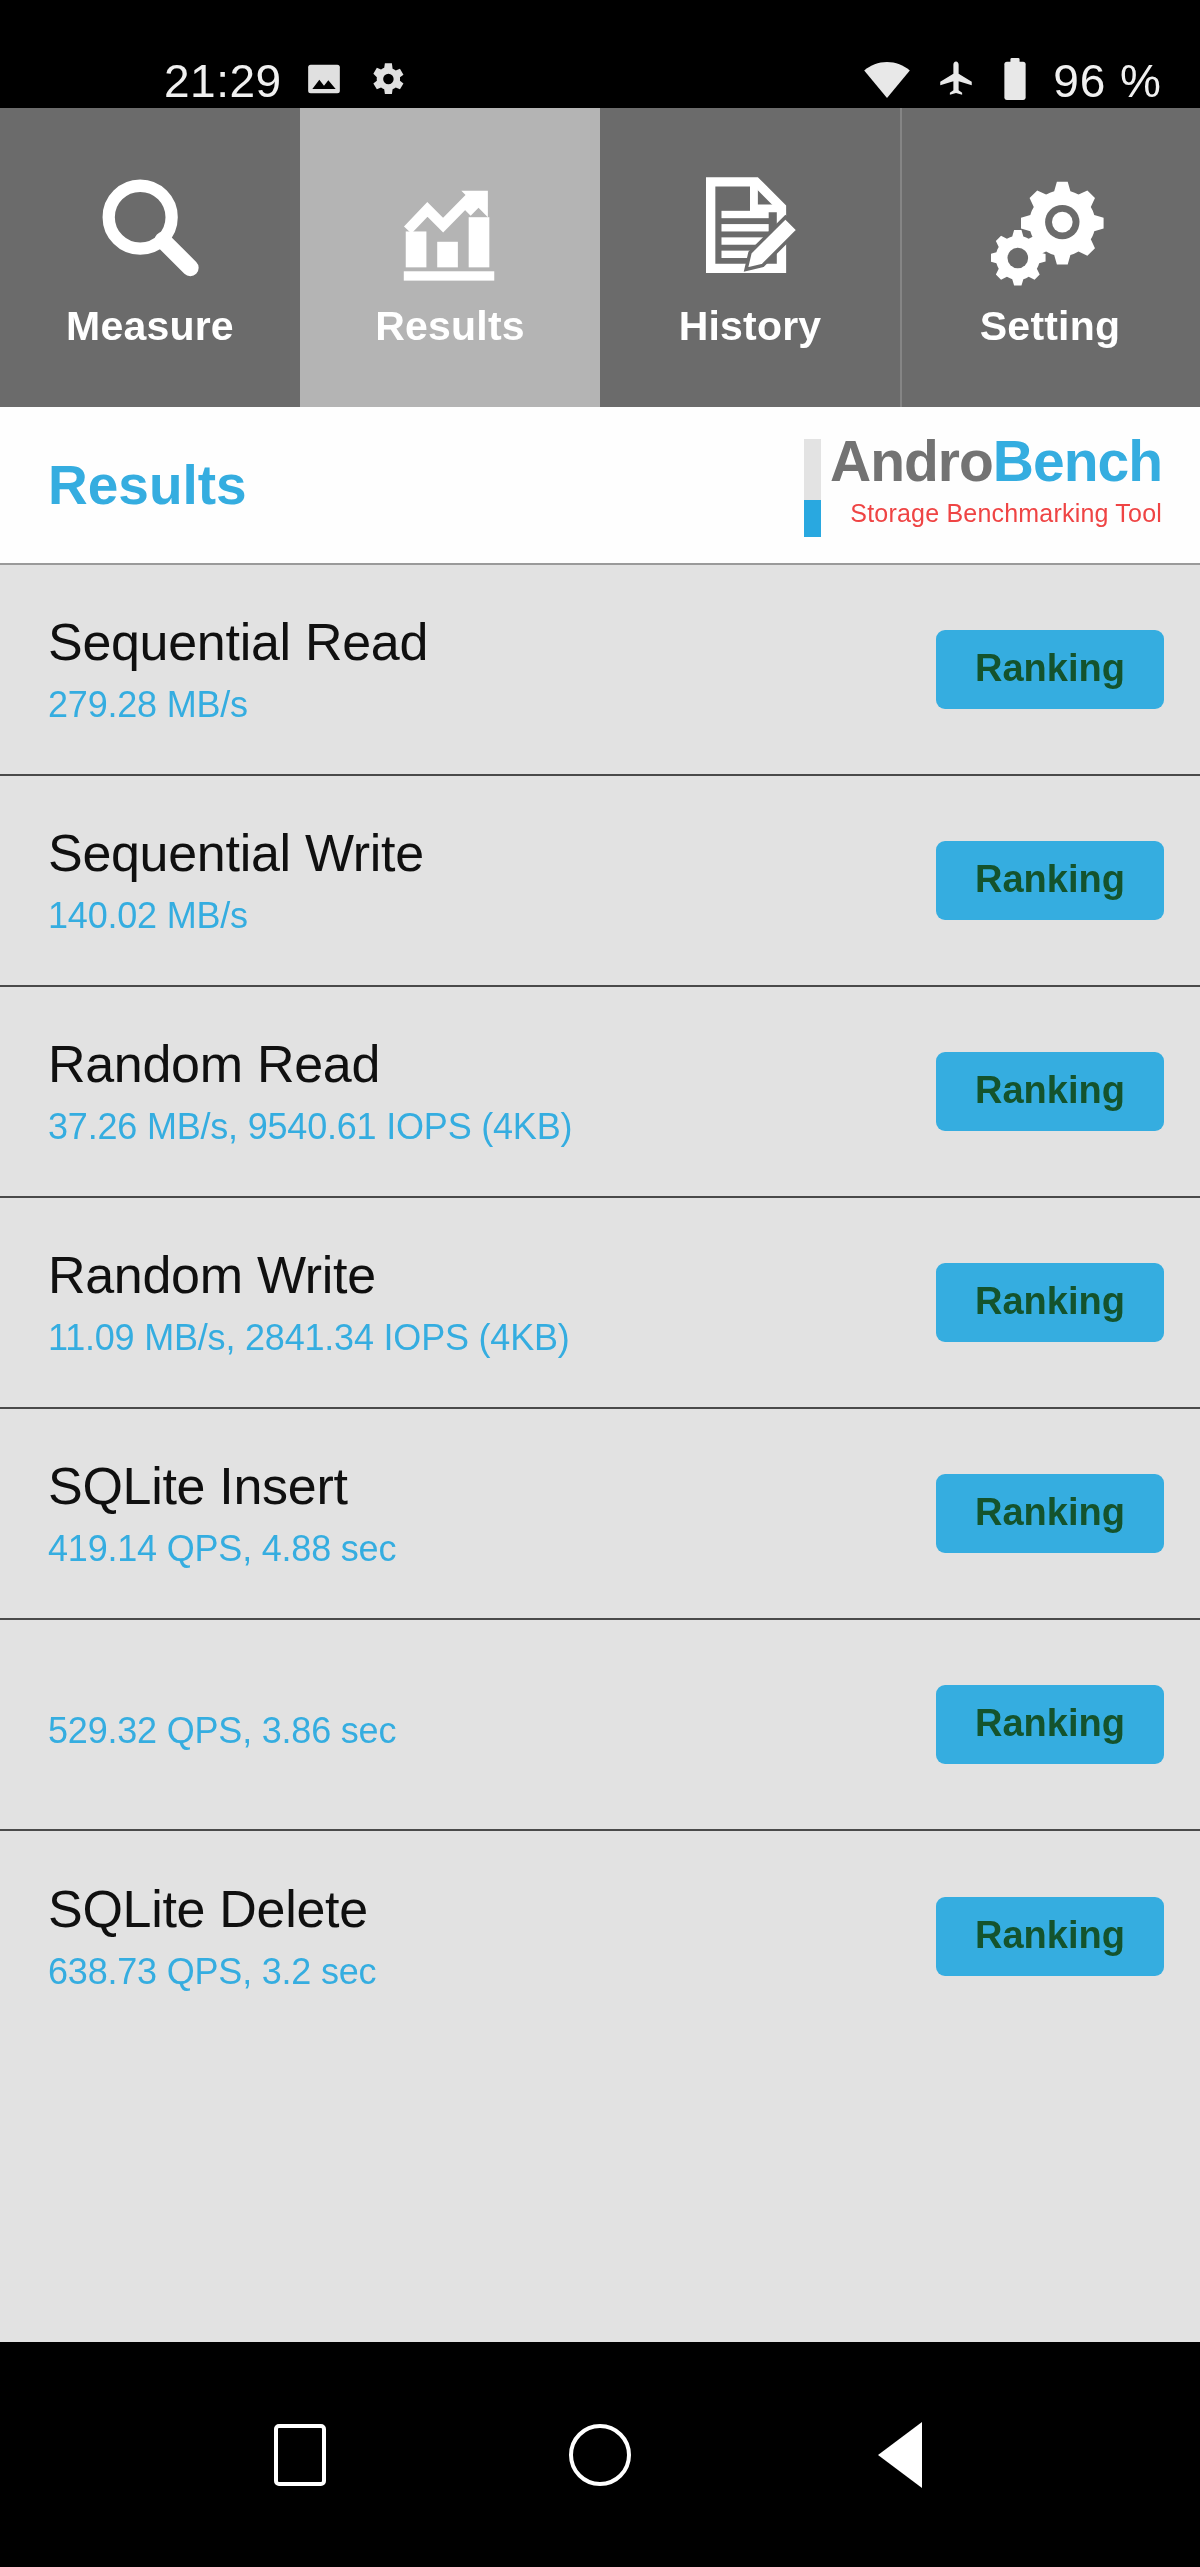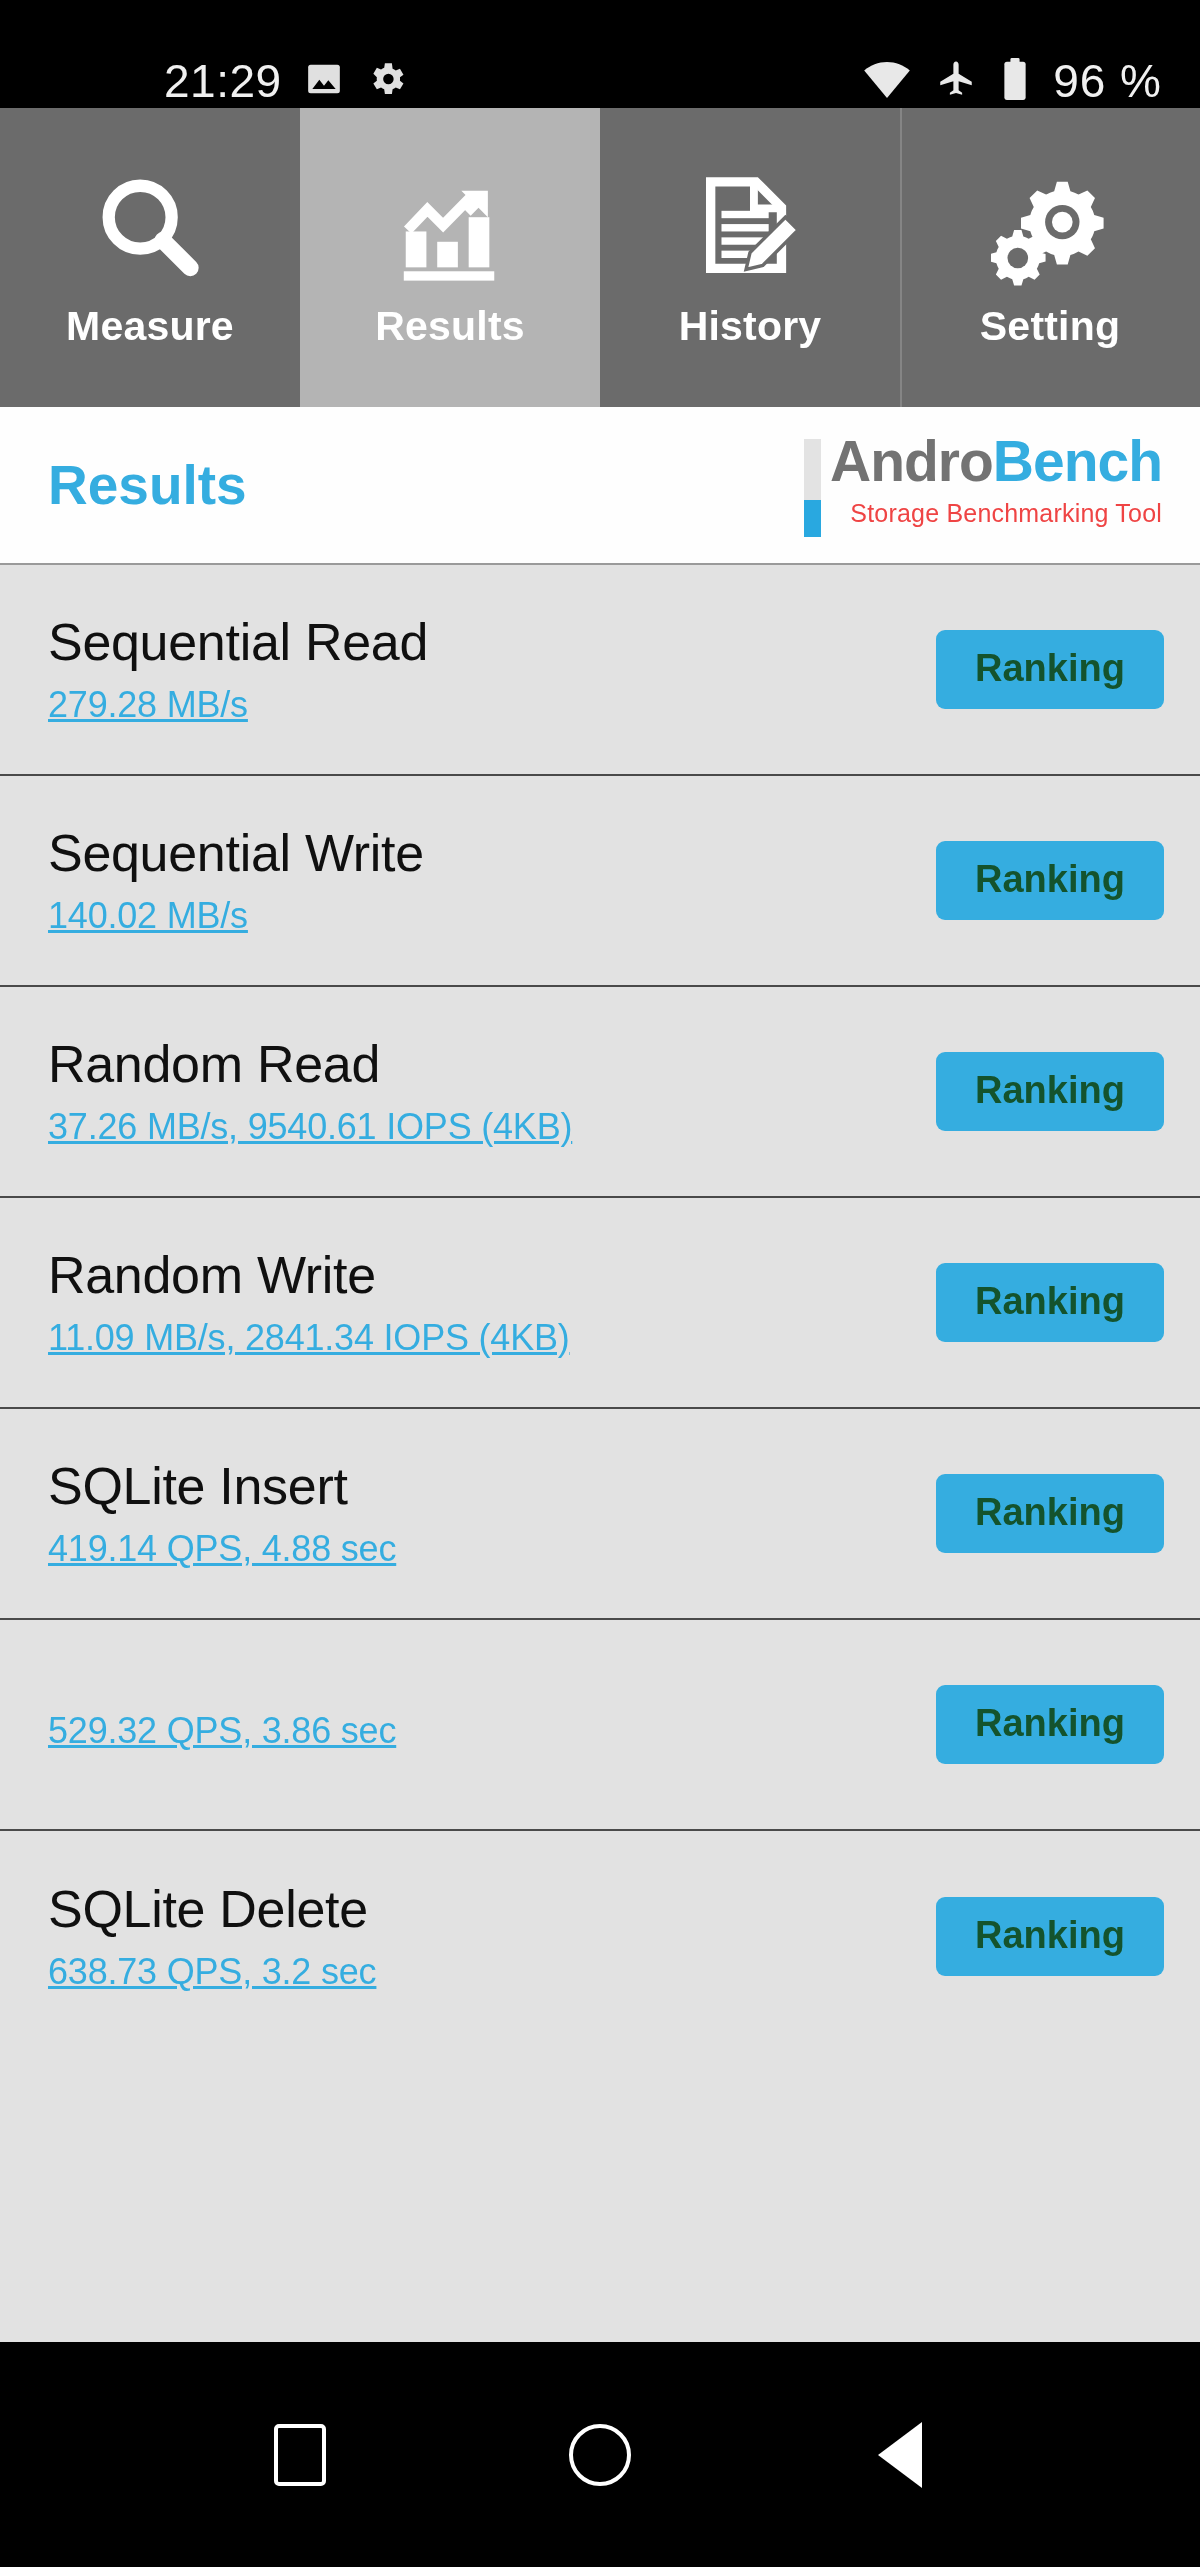--- a/index.html
+++ b/index.html
@@ -70,21 +70,21 @@
     background:#e2e2e2;
   }
   .row {
     position:relative; height:211px; padding:0 0 0 48px;
     display:flex; align-items:center;
     border-bottom:2px solid #4a4a4a;
     background:#e2e2e2;
   }
   .row-text { display:flex; flex-direction:column; justify-content:center; }
   .row-title { font-size:52px; color:#101010; line-height:1.12; letter-spacing:-.3px; }
-  .row-value { font-size:36px; color:#35ade0; margin-top:12px; letter-spacing:-.2px;text-decoration:underline; }
+  .row-value { font-size:36px; color:#35ade0; margin-top:12px; letter-spacing:-.2px; }
   .rank-btn {
     margin-left:auto; margin-right:36px;
     background:#35ade0; color:#14532d;
     font-size:38px; font-weight:bold;
     border:none; border-radius:9px;
     padding:17px 24px 19px 24px;
     min-width:228px; text-align:center;
     cursor:pointer; font-family:"Liberation Sans", sans-serif;
   }
   .list-filler { background:#e2e2e2; height:100%; }

